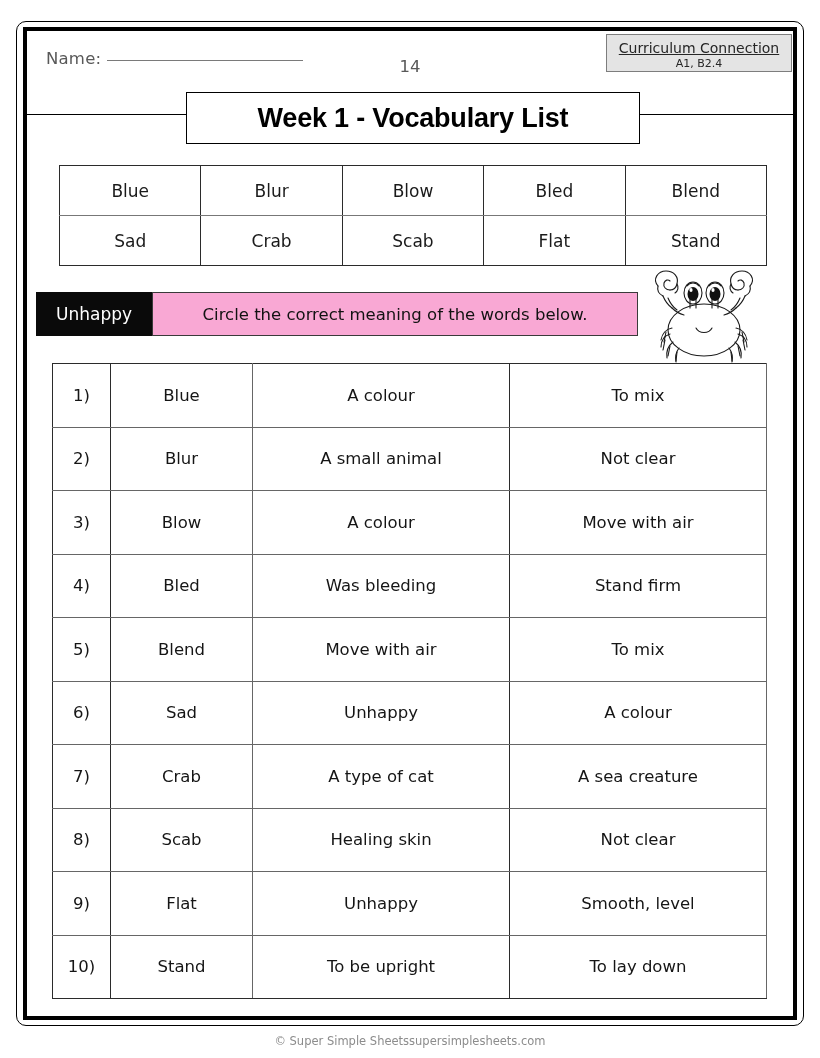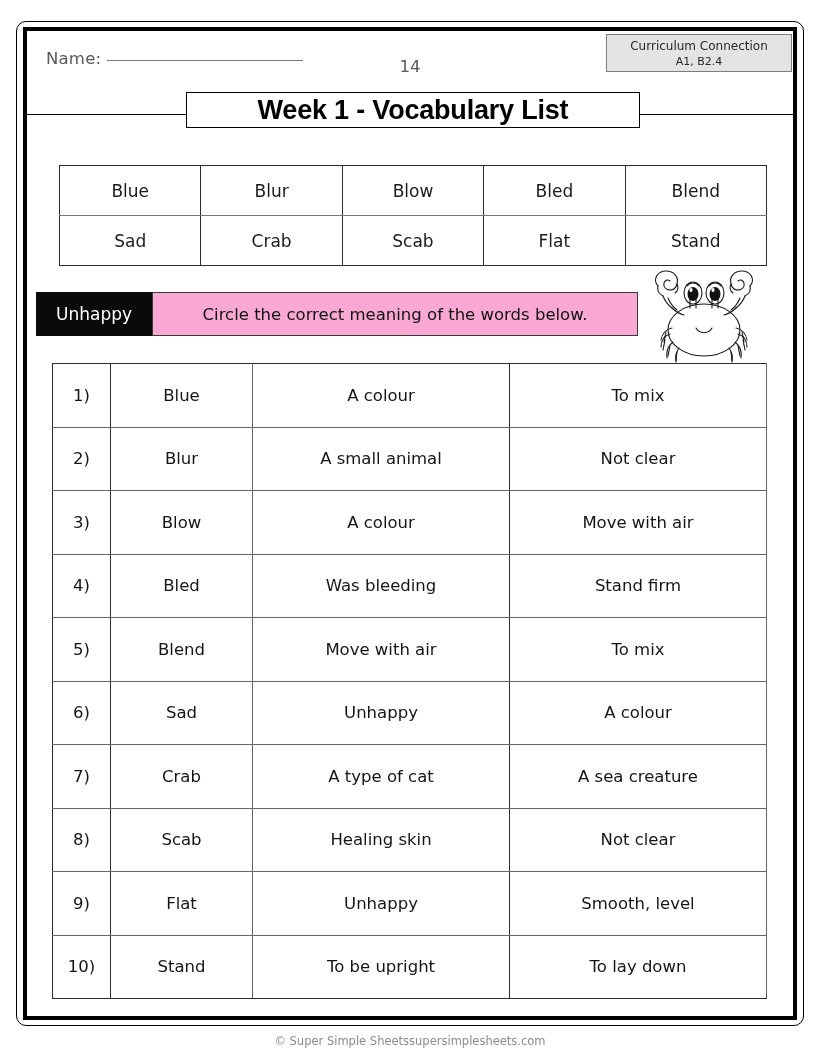--- a/index.html
+++ b/index.html
@@ -77,22 +77,23 @@
     top: 3px;
     width: 186px;
     height: 38px;
     background: #e4e4e4;
     border: 1.3px solid #7d7d7d;
     box-sizing: border-box;
     text-align: center;
     padding-top: 4px;
   }
   .curriculum .cc-title {
-    font-size: 12px;
+    font-size: 14px;
     color: #262626;
+    text-decoration: underline;
     display: block;
     line-height: 1.3;
   }
   .curriculum .cc-codes {
     font-size: 11px;
     color: #262626;
     display: block;
     line-height: 1.35;
   }
 
@@ -103,21 +104,21 @@
     top: 114px;
     width: 766px;
     height: 1px;
     background: #000;
   }
   .title-box {
     position: absolute;
     left: 186px;
     top: 92px;
     width: 454px;
-    height: 36px;
+    height: 52px;
     border: 1.6px solid #000;
     background: #fff;
     box-sizing: border-box;
     display: flex;
     align-items: center;
     justify-content: center;
   }
   .title-box span {
     font-family: "Liberation Sans", sans-serif;
     font-weight: bold;

